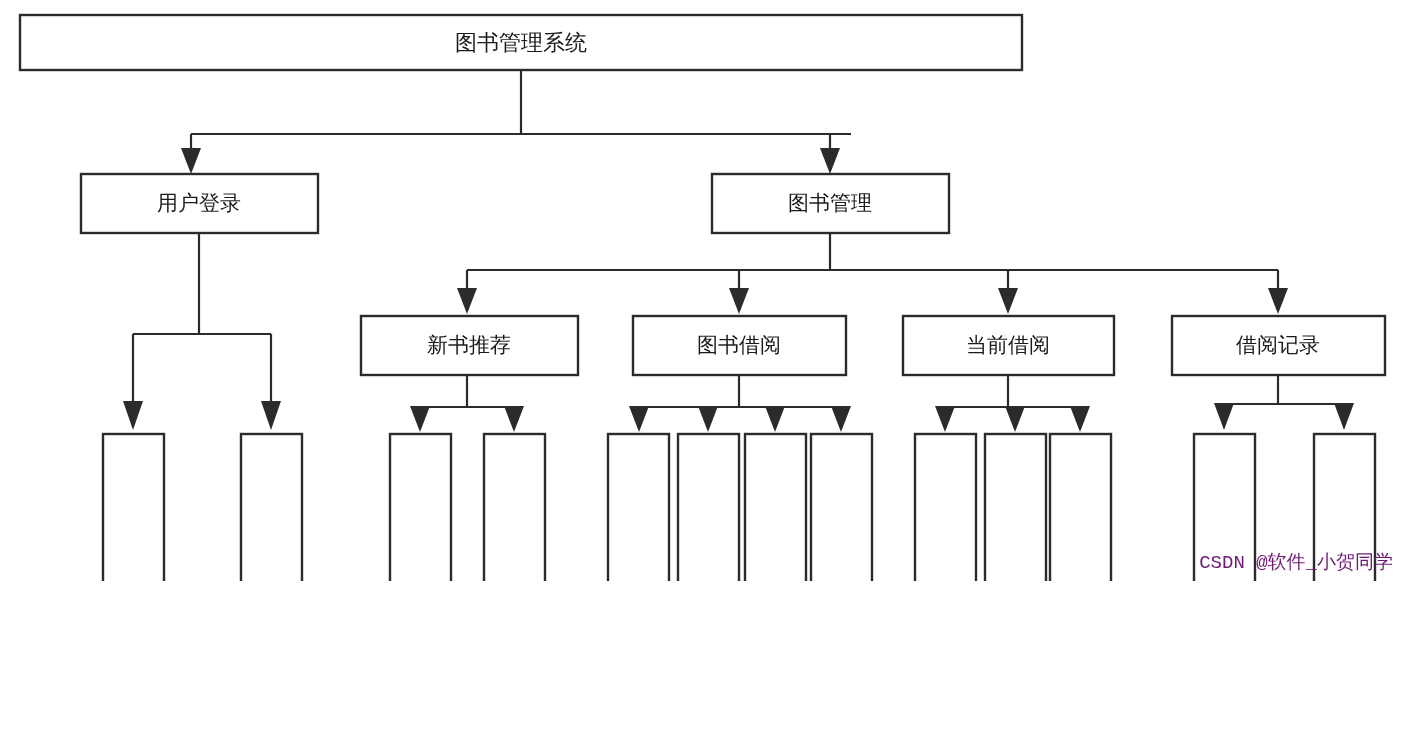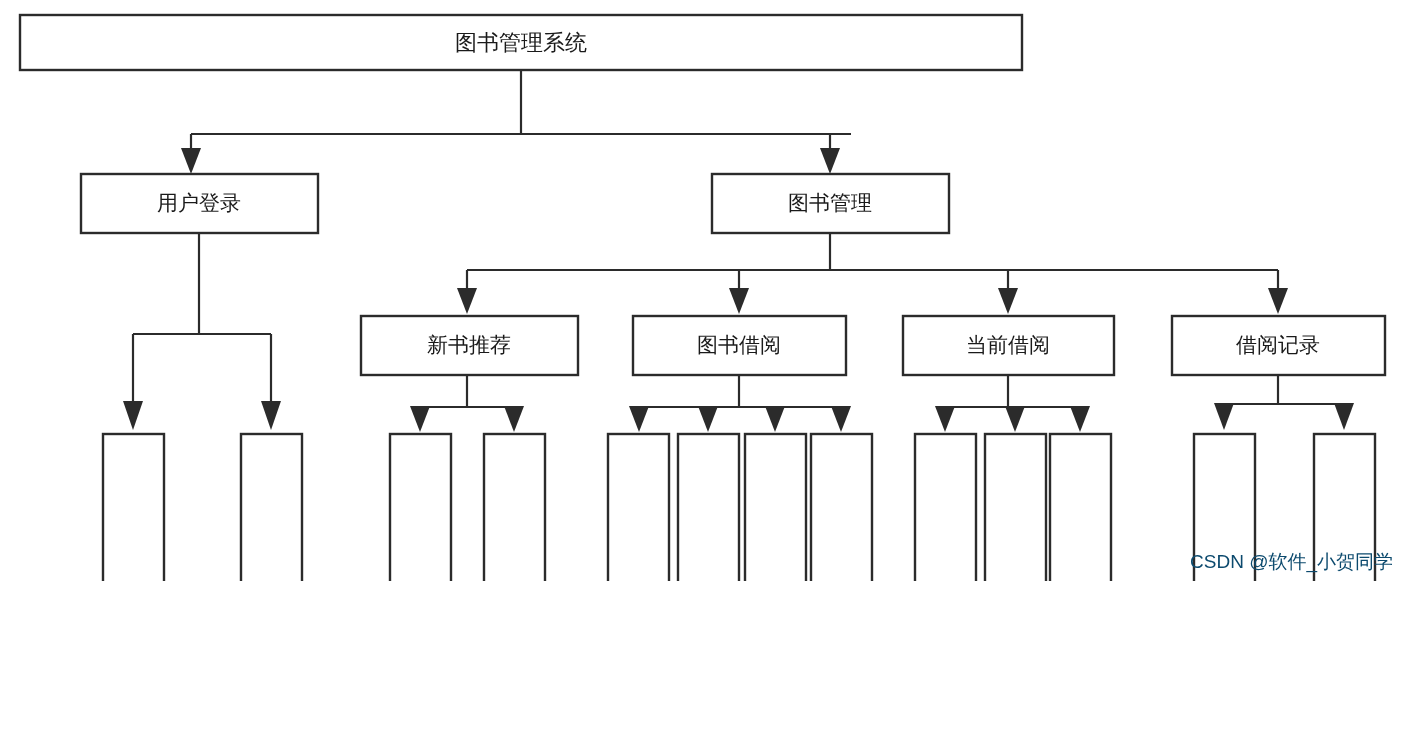--- a/index.html
+++ b/index.html
@@ -66,23 +66,23 @@
     align-items: flex-start;
     justify-content: center;
     text-align: center;
     pointer-events: none;
     user-select: none;
   }
   .watermark {
     position: absolute;
     right: 12px;
     bottom: 6px;
-    font-family: Liberation Sans, sans-serif;
+    font-family: Liberation Mono, monospace;
     font-size: 19px;
-    color: #0c4a6e;
+    color: #701a75;
     white-space: nowrap;
     user-select: none;
   }
 </style>
 </head>
 <body>
 
 <div id="diagram-root">
 
   <svg class="canvas" viewBox="0 0 1405 747" xmlns="http://www.w3.org/2000/svg">

